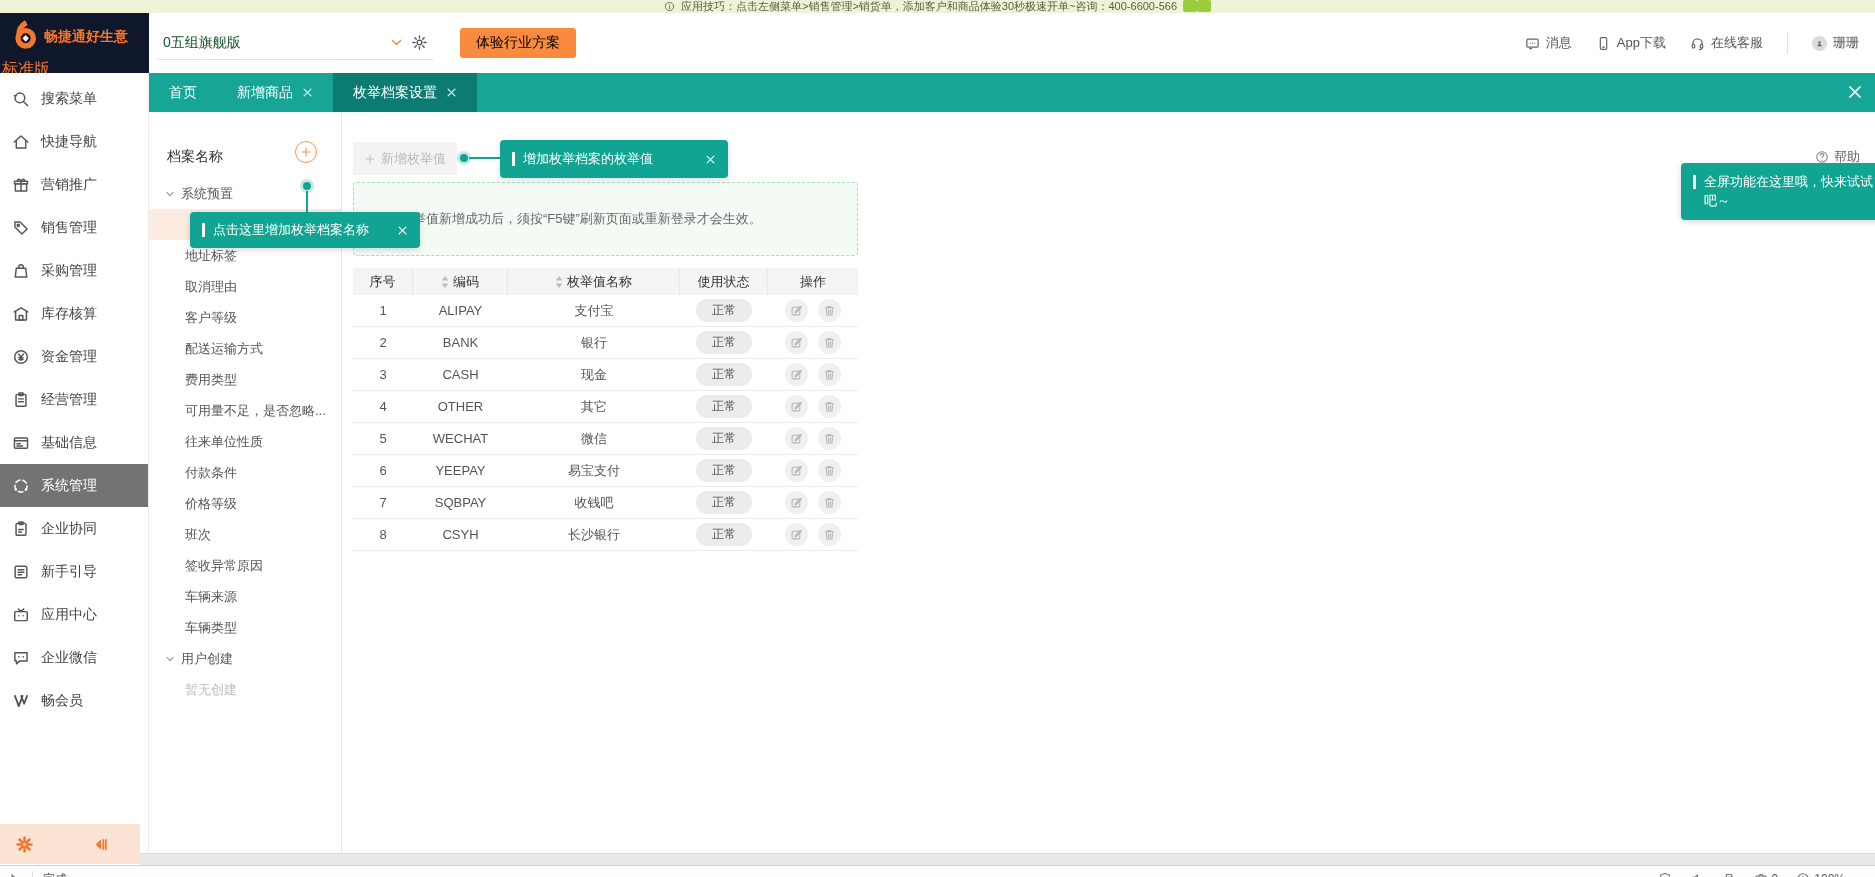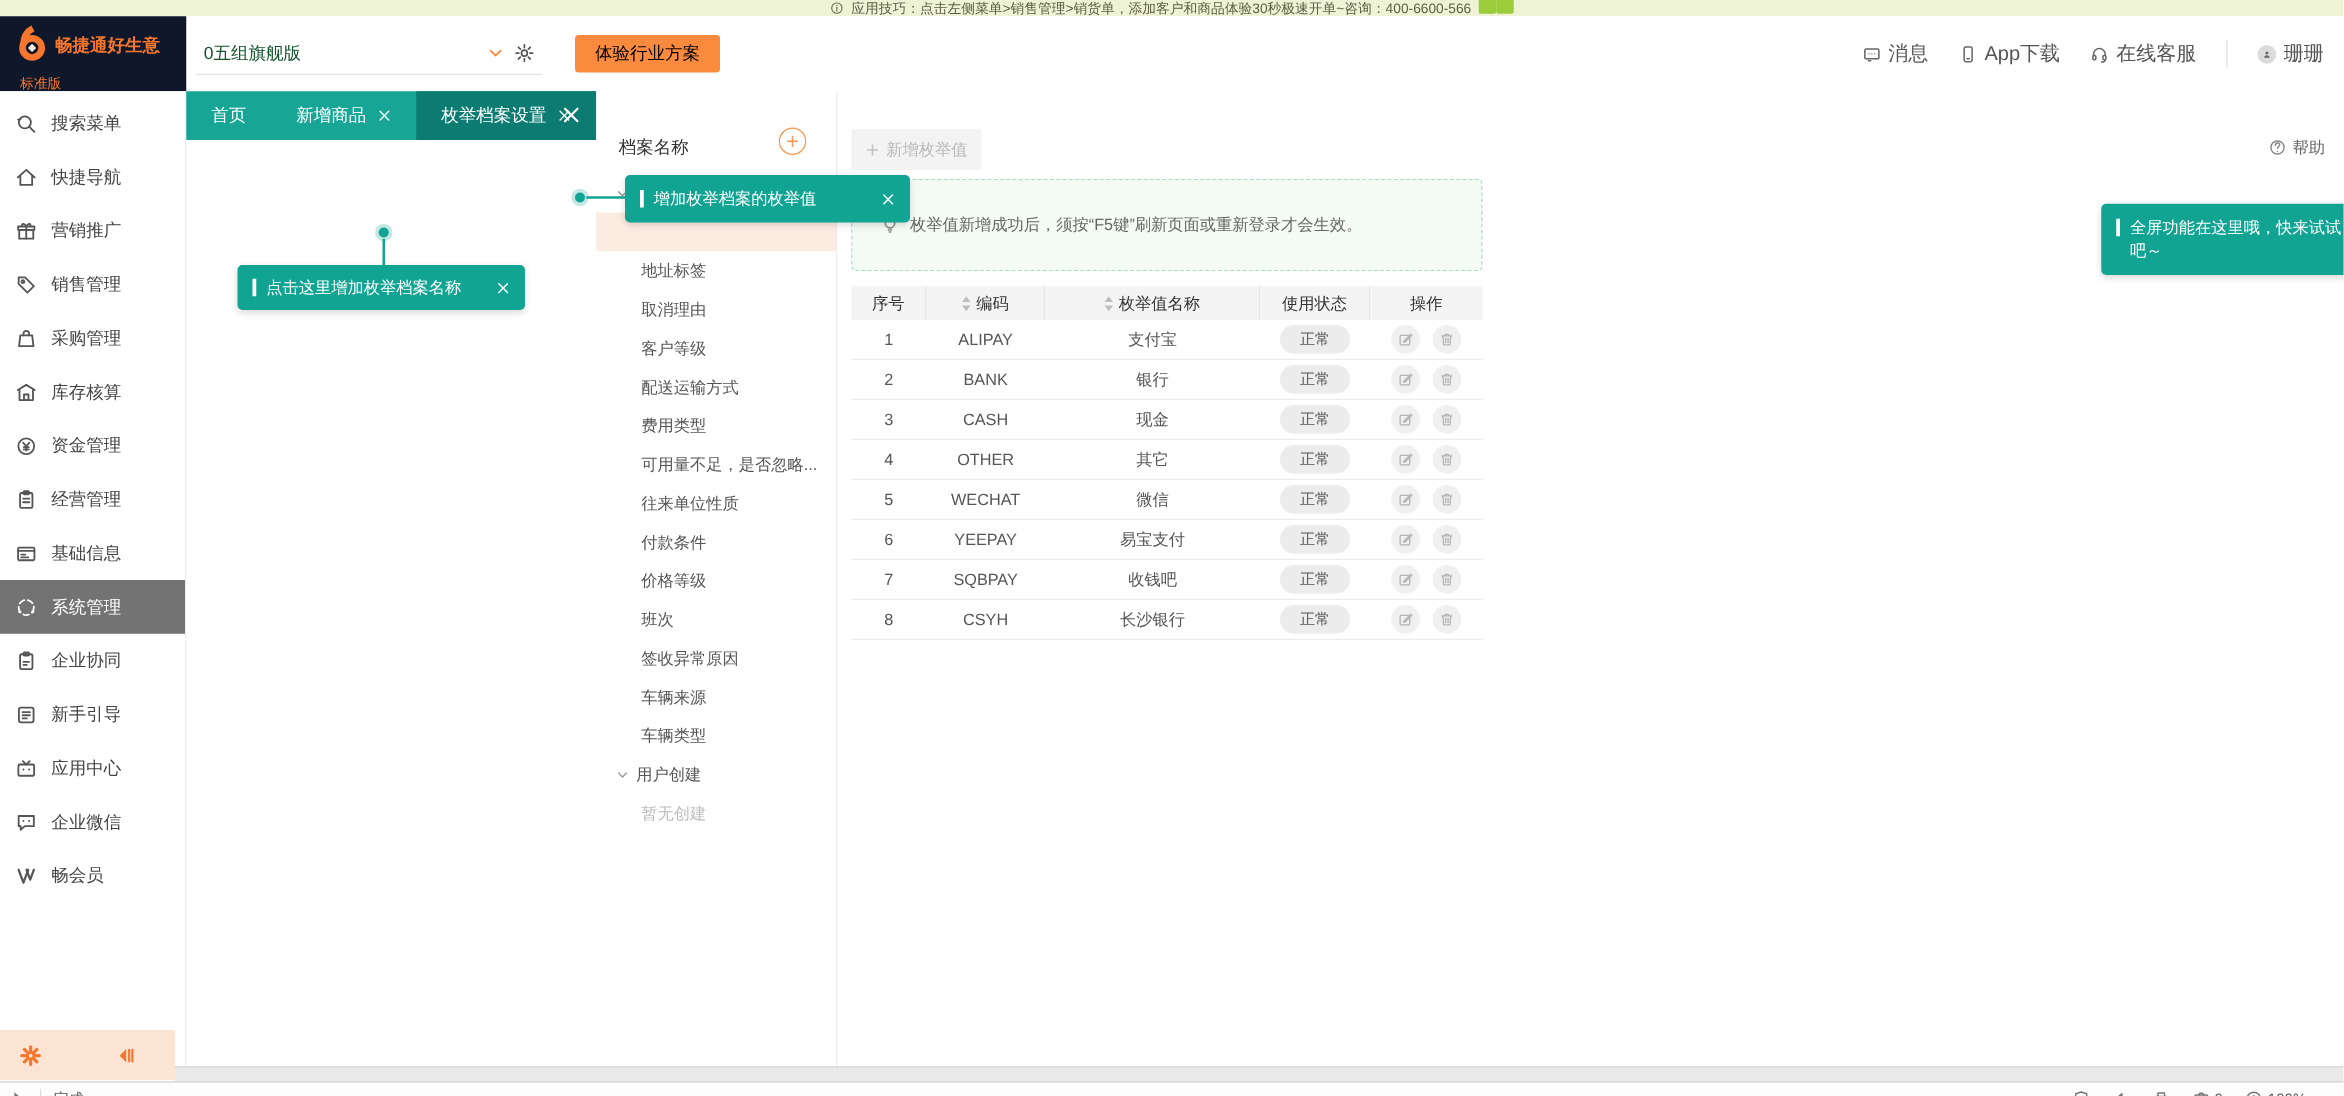--- a/index.html
+++ b/index.html
@@ -14,42 +14,42 @@
           font-size:11px;color:#5c5c44;gap:6px;overflow:hidden}
   .notice .ic{width:11px;height:11px;color:#6a6a50}
   .notice-btn{background:#9bcd3a;color:#fff;font-size:10.5px;line-height:12px;padding:0 7px;
           border:none;border-radius:2px;height:12px;cursor:pointer}
 
   
   .header{height:60px;background:#fff;display:flex;align-items:center;position:relative}
   .logo-block{width:149px;height:60px;background:#0f172a;position:relative;flex:none}
   .logo-glyph{position:absolute;left:10px;top:7px;width:30px;height:30px;color:#f7762d}
   .logo-title{position:absolute;left:44px;top:15px;color:#f7762d;font-weight:bold;font-size:14px;white-space:nowrap}
-  .logo-badge{position:absolute;left:16px;top:46px;color:#f7762d;font-size:11px}
+  .logo-badge{position:absolute;left:2px;top:46px;color:#f7762d;font-size:16px}
   .selector-row{display:flex;align-items:center;margin-left:8px;width:277px;height:34px;
           border-bottom:1px solid #e3e3e3;padding:0 6px;gap:8px}
   .selector-text{flex:1;font-size:14px;color:#14532d}
   .selector-row .chev{width:13px;height:13px;color:#f7862f}
   .selector-row .gear{width:17px;height:17px;color:#555}
   .cta-btn{margin-left:26px;background:#fa8b3e;color:#000000;border:none;border-radius:3px;
           height:30px;padding:0 16px;font-size:14px;cursor:pointer}
-  .header-right{margin-left:auto;display:flex;align-items:center;gap:24px;padding-right:16px;font-size:16px;color:#555}
+  .header-right{margin-left:auto;display:flex;align-items:center;gap:24px;padding-right:16px;font-size:13px;color:#555}
   .hr-item{display:flex;align-items:center;gap:6px;cursor:pointer}
   .hr-item .ic{width:15px;height:15px;color:#666}
   .hr-divider{width:1px;height:22px;background:#e0e0e0}
   .avatar{width:28px;height:28px;border-radius:50%;background:#dcdcdc;color:#fff;padding:4px}
 
   
   .body{display:flex;height:804px}
   .sidebar{width:149px;flex:none;background:#fff;border-right:1px solid #ededed;padding-top:4px;position:relative}
   .side-item{height:43px;display:flex;align-items:center;gap:11px;padding-left:12px;font-size:14px;color:#444;cursor:pointer}
   .side-item .ic{width:18px;height:18px;color:#555}
   .side-item.active{background:#737373;color:#fff}
   .side-item.active .ic{color:#fff}
-  .right-col{flex:1;display:flex;flex-direction:row;min-width:0}
+  .right-col{flex:1;display:flex;flex-direction:column;min-width:0}
 
   
   .tabbar{height:39px;background:#17a595;display:flex;align-items:stretch;position:relative;flex:none}
   .tab{display:flex;align-items:center;gap:9px;padding:0 20px;color:#fff;font-size:14px;cursor:pointer}
   .tab.active{background:#0c7c72}
   .tab .tab-close{width:11px;height:11px;color:#fff;opacity:.95;cursor:pointer}
   .tab:not(.closable) .tab-close{display:none}
   .tabbar-close{position:absolute;right:12px;top:11px;width:16px;height:16px;color:#fff;cursor:pointer}
 
   

